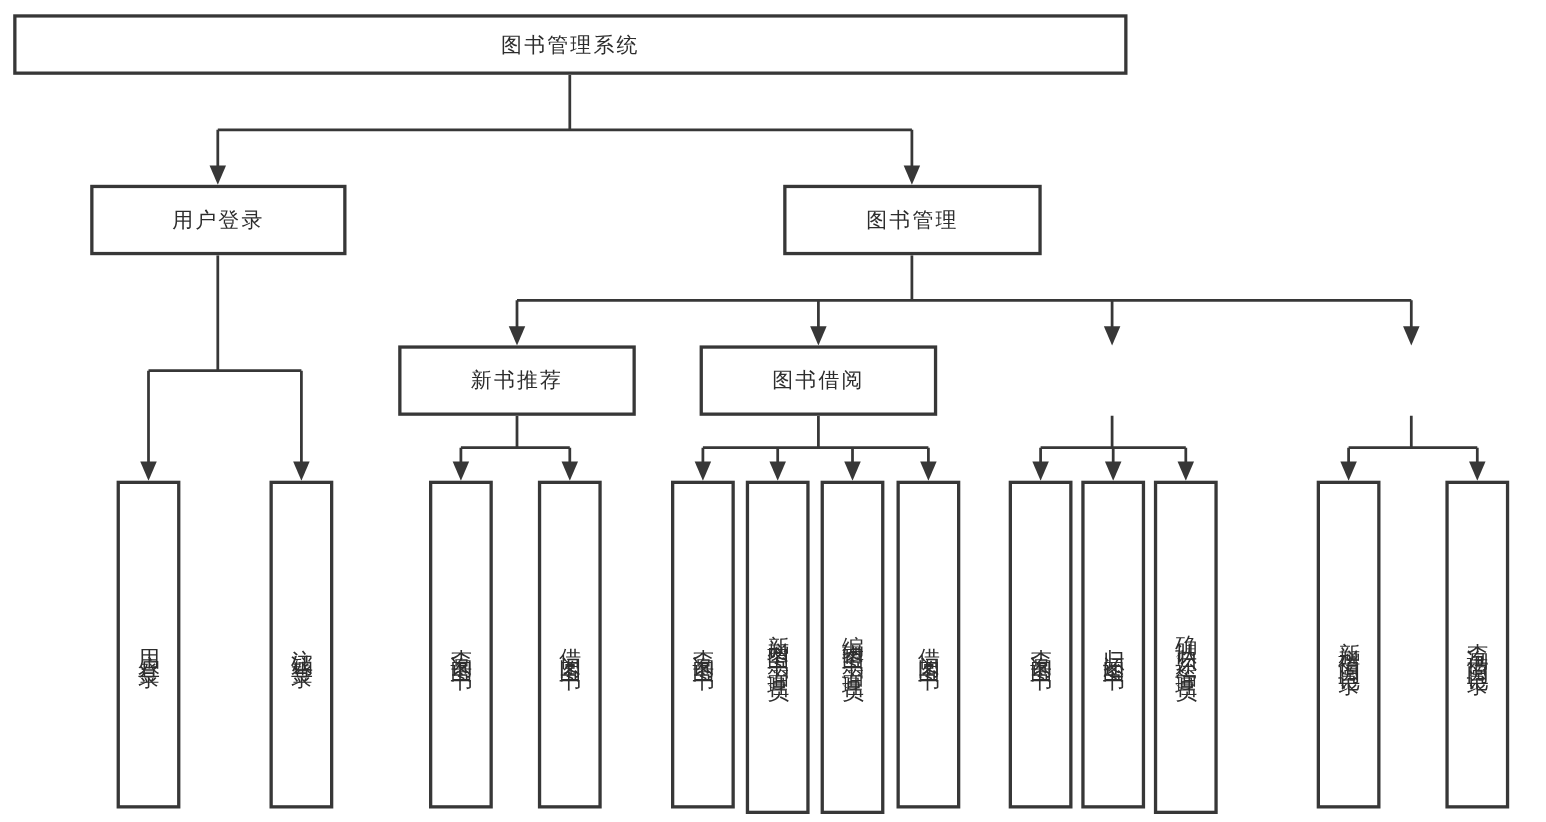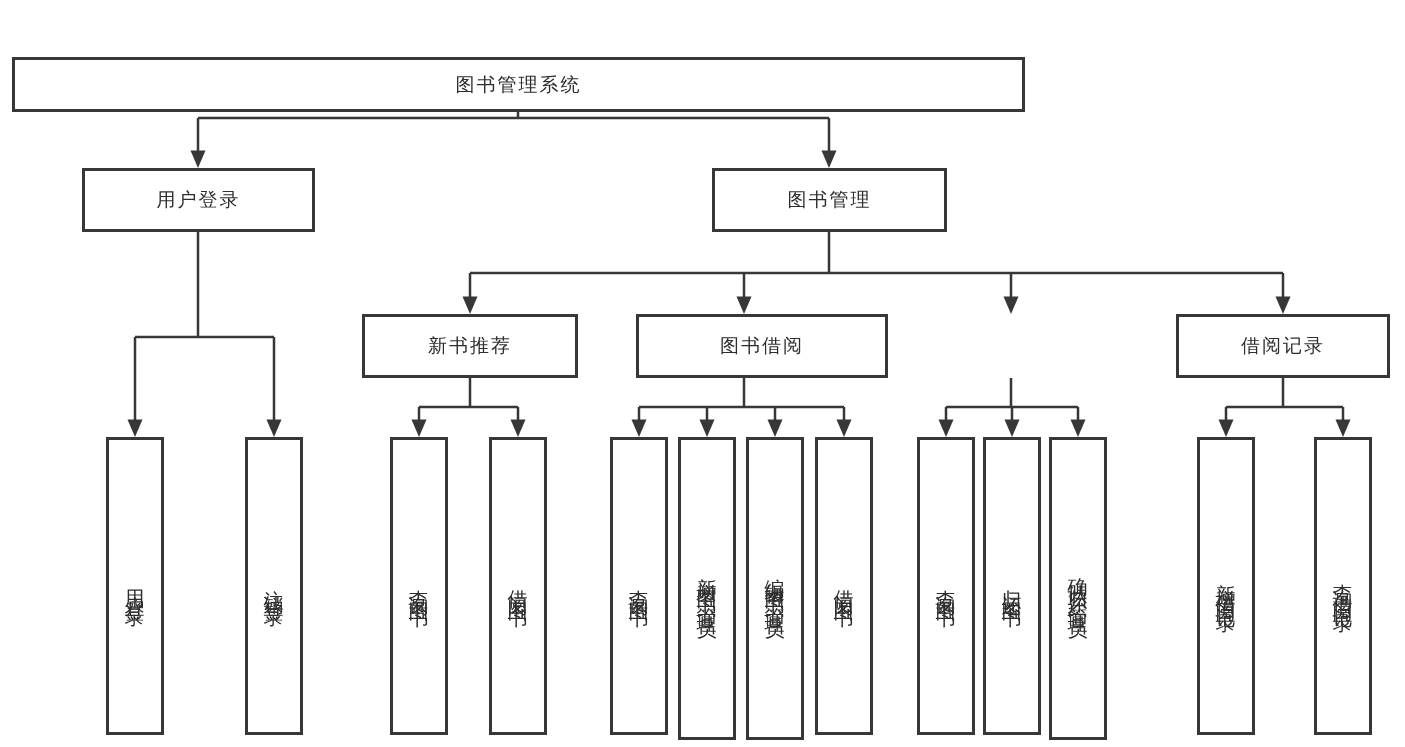--- a/index.html
+++ b/index.html
@@ -86,28 +86,27 @@
       <path d="M775,437 l-7.5,-17.5 h15 z"></path>
       <path d="M844,437 l-7.5,-17.5 h15 z"></path>
       <path d="M946,437 l-7.5,-17.5 h15 z"></path>
       <path d="M1012,437 l-7.5,-17.5 h15 z"></path>
       <path d="M1078,437 l-7.5,-17.5 h15 z"></path>
       <path d="M1226,437 l-7.5,-17.5 h15 z"></path>
       <path d="M1343,437 l-7.5,-17.5 h15 z"></path>
     </g>
   </svg>
 
-  <div class="node h-node" style="left:12px; top:13px; width:1013px; height:55px;margin-top:44px;">图书管理系统</div>
+  <div class="node h-node" style="left:12px; top:13px; width:1013px; height:55px;">图书管理系统</div>
 
   <div class="node h-node" style="left:82px; top:168px; width:233px; height:64px;">用户登录</div>
   <div class="node h-node" style="left:362px; top:314px; width:216px; height:64px;">新书推荐</div>
 
   <div class="node h-node" style="left:712px; top:168px; width:235px; height:64px;">图书管理</div>
-  <div class="node h-node" style="left:636px; top:314px; width:252px; height:64px;">图书借阅</div>
-  <div class="node h-node" style="left:1176px; top:314px; width:214px; height:64px;">借阅记录</div>
+  <div class="node h-node" style="left:636px; top:314px; width:216px; height:64px;">图书借阅</div>
 
   <div class="node v-node" style="left:106px; top:437px; width:58px; height:298px;">用户登录</div>
   <div class="node v-node" style="left:245px; top:437px; width:58px; height:298px;">注销登录</div>
 
   <div class="node v-node" style="left:390px; top:437px; width:58px; height:298px;">查询图书</div>
   <div class="node v-node" style="left:489px; top:437px; width:58px; height:298px;">借阅图书</div>
 
   <div class="node v-node" style="left:610px; top:437px; width:58px; height:298px;">查询图书</div>
   <div class="node v-node" style="left:678px; top:437px; width:58px; height:303px;">新增图书（管理员）</div>
   <div class="node v-node" style="left:746px; top:437px; width:58px; height:303px;">编辑图书（管理员）</div>

